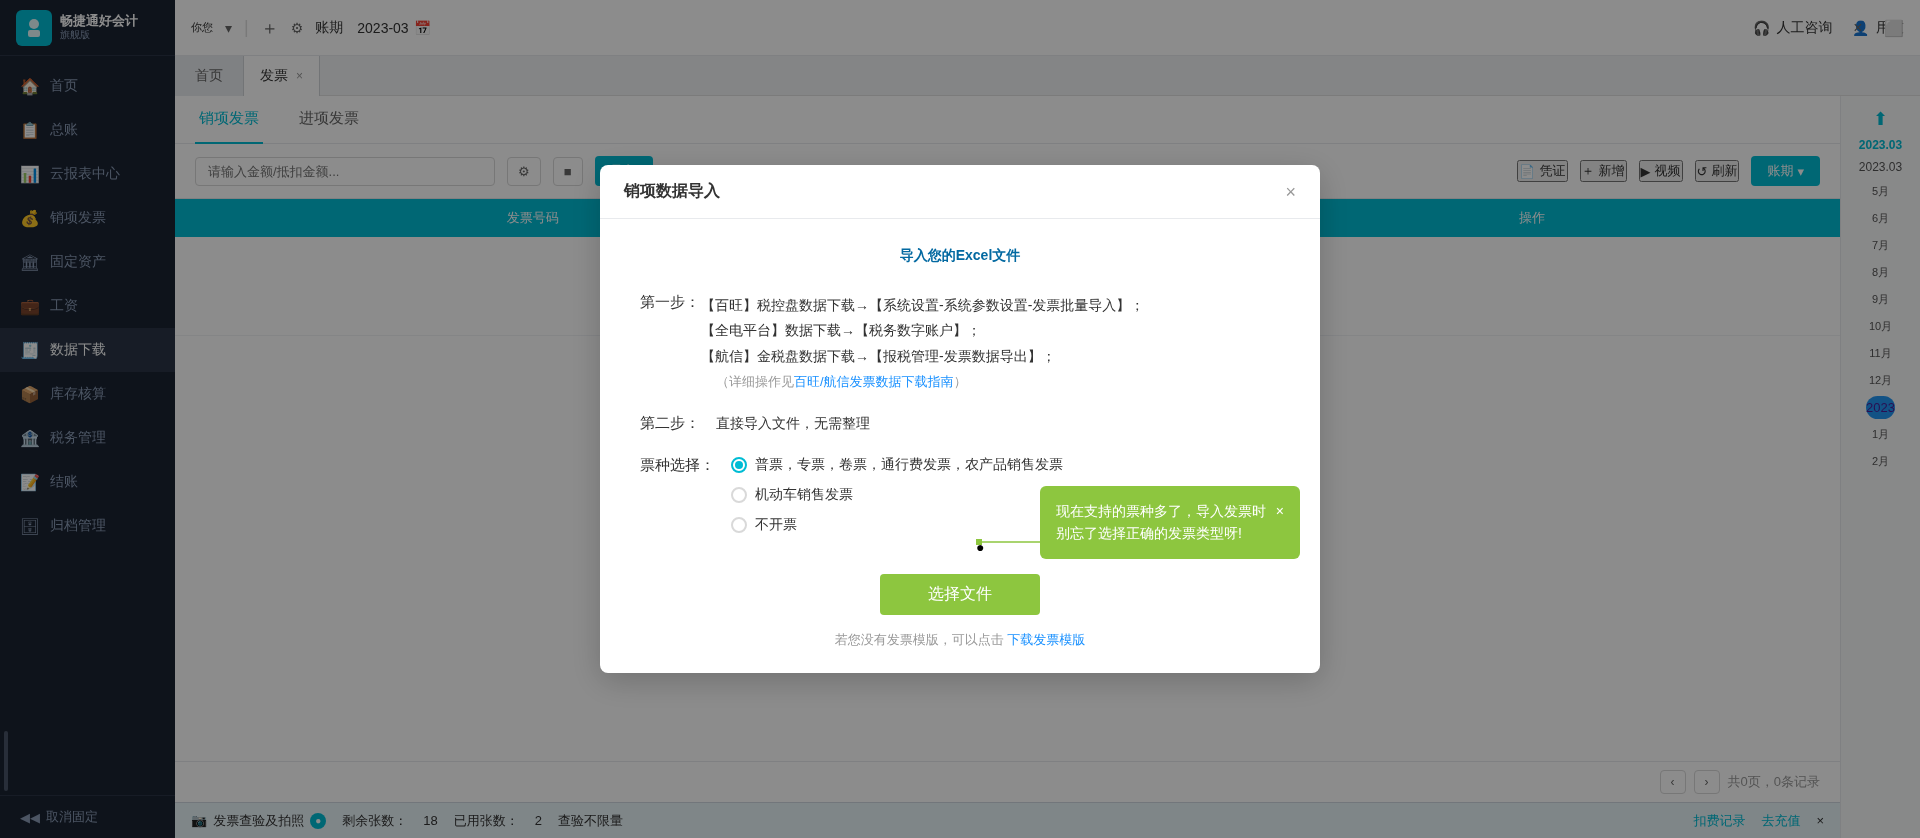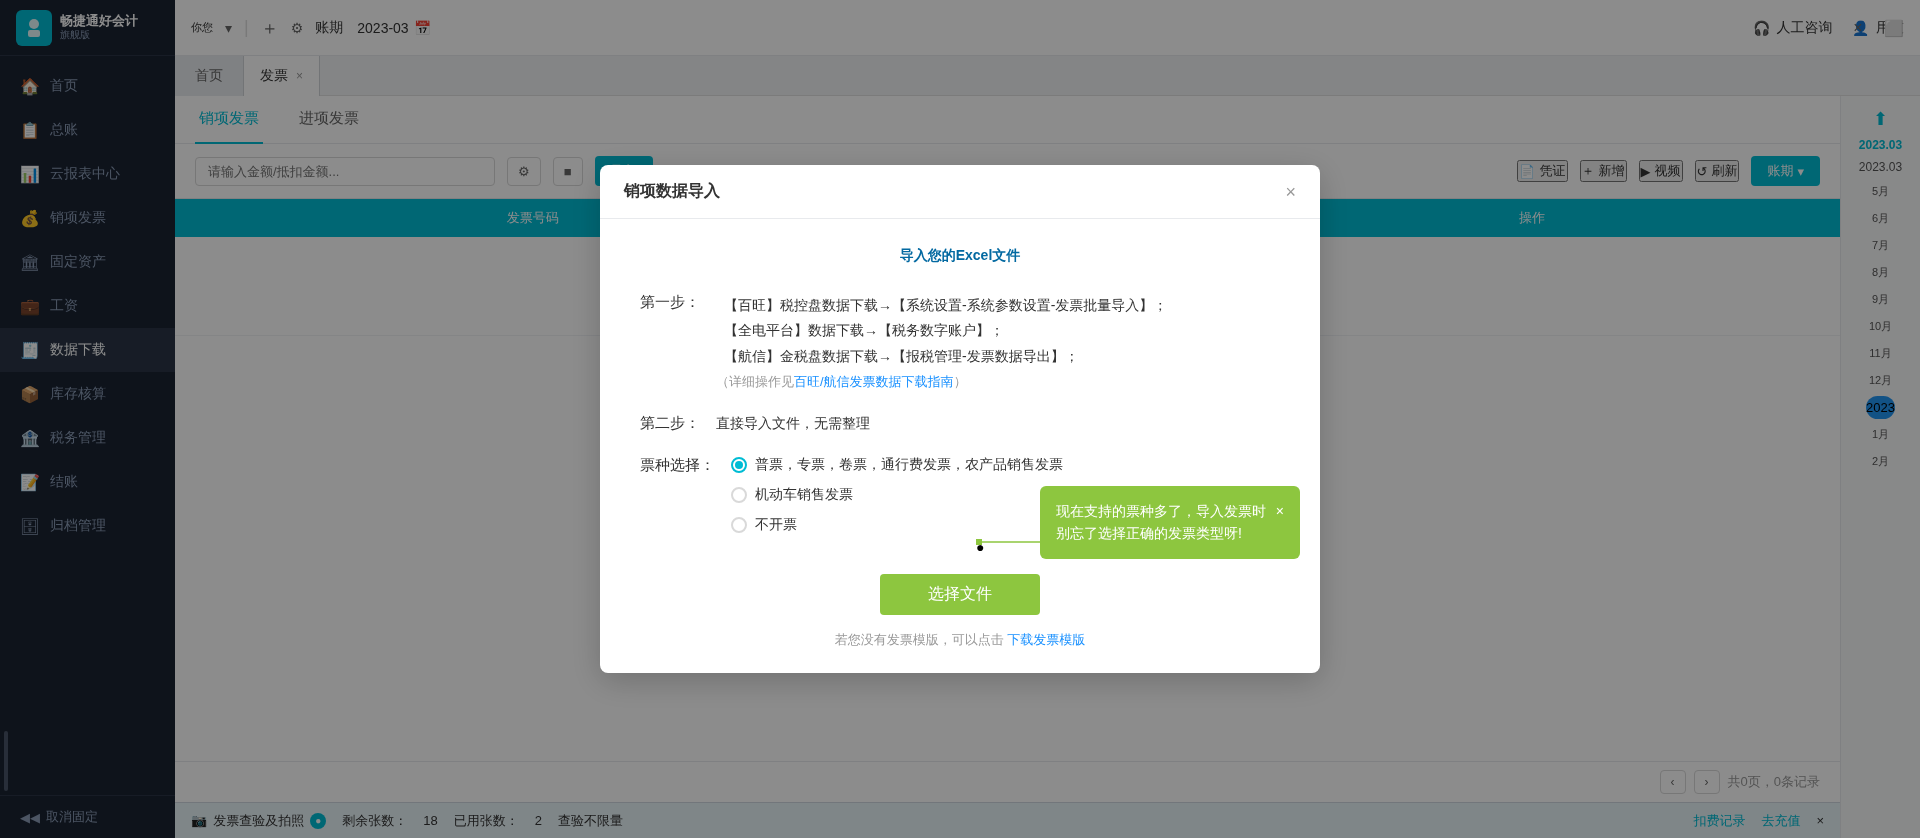--- a/index.html
+++ b/index.html
@@ -90,21 +90,21 @@
     .overlay { position: fixed; top: 0; left: 0; right: 0; bottom: 0; background: rgba(0,0,0,0.45); z-index: 100; display: flex; align-items: center; justify-content: center; }
 
     
     .dialog { background: white; border-radius: 8px; width: 720px; box-shadow: 0 8px 32px rgba(0,0,0,0.2); position: relative; overflow: visible; }
     .dialog-header { display: flex; align-items: center; justify-content: space-between; padding: 16px 24px; border-bottom: 1px solid #e8eaed; }
     .dialog-title { font-size: 16px; font-weight: bold; color: #333; }
     .dialog-close { cursor: pointer; font-size: 18px; color: #999; line-height: 1; }
     .dialog-body { padding: 28px 40px 24px; }
     .dialog-main-title { text-align: center; font-size: 14px; font-weight: bold; color: #0369a1; margin-bottom: 28px; }
     .step-section { margin-bottom: 20px; }
-    .step-row { display: flex; align-items: flex-start; gap: 24px; margin-bottom: 8px; }
+    .step-row { display: flex; align-items: flex-start; gap: 1px; margin-bottom: 8px; }
     .step-label { font-size: 15px; color: #333; font-weight: 500; white-space: nowrap; min-width: 60px; }
     .step-content { font-size: 14px; color: #333; line-height: 1.8; }
     .step-link { color: #1890ff; cursor: pointer; text-decoration: none; }
     .step-note { font-size: 13px; color: #999; margin-left: 76px; margin-top: -4px; margin-bottom: 12px; }
     .step2-row { display: flex; align-items: center; gap: 16px; margin-bottom: 20px; }
     .ticket-section { margin-bottom: 20px; }
     .ticket-options { display: flex; flex-direction: column; gap: 12px; margin-left: 76px; }
     .radio-option { display: flex; align-items: center; gap: 8px; font-size: 14px; color: #333; cursor: pointer; }
     .radio-circle { width: 16px; height: 16px; border-radius: 50%; border: 2px solid #d9d9d9; display: flex; align-items: center; justify-content: center; }
     .radio-circle.checked { border-color: #00bcd4; }
@@ -329,21 +329,21 @@
         <div style="text-align:center;font-size:12px;color:#00bcd4;padding:4px 0;font-weight:bold;">2023.03</div>
         <div style="text-align:center;font-size:12px;color:#555;padding:4px 0;">2023.03</div>
         <div class="rp-month">5月</div>
         <div class="rp-month">6月</div>
         <div class="rp-month">7月</div>
         <div class="rp-month">8月</div>
         <div class="rp-month">9月</div>
         <div class="rp-month">10月</div>
         <div class="rp-month">11月</div>
         <div class="rp-month">12月</div>
-        <div style="background:#2196F3;color:#000000;border-radius:12px;margin:2px 8px;text-align:center;padding:4px 0;font-size:13px;">2023</div>
+        <div style="background:#2196F3;color:#4c1d95;border-radius:12px;margin:2px 8px;text-align:center;padding:4px 0;font-size:13px;">2023</div>
         <div class="rp-month">1月</div>
         <div class="rp-month">2月</div>
       </div>
     </div>
   </div>
 </div>
 
 <div class="overlay">
   <div class="dialog">
     <div class="dialog-header">

